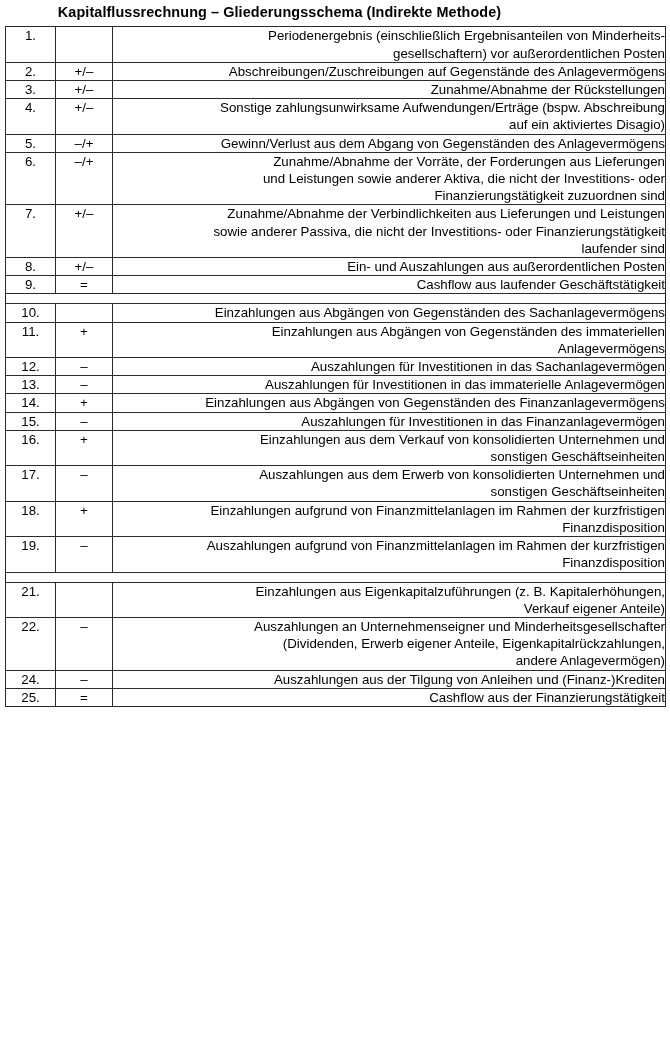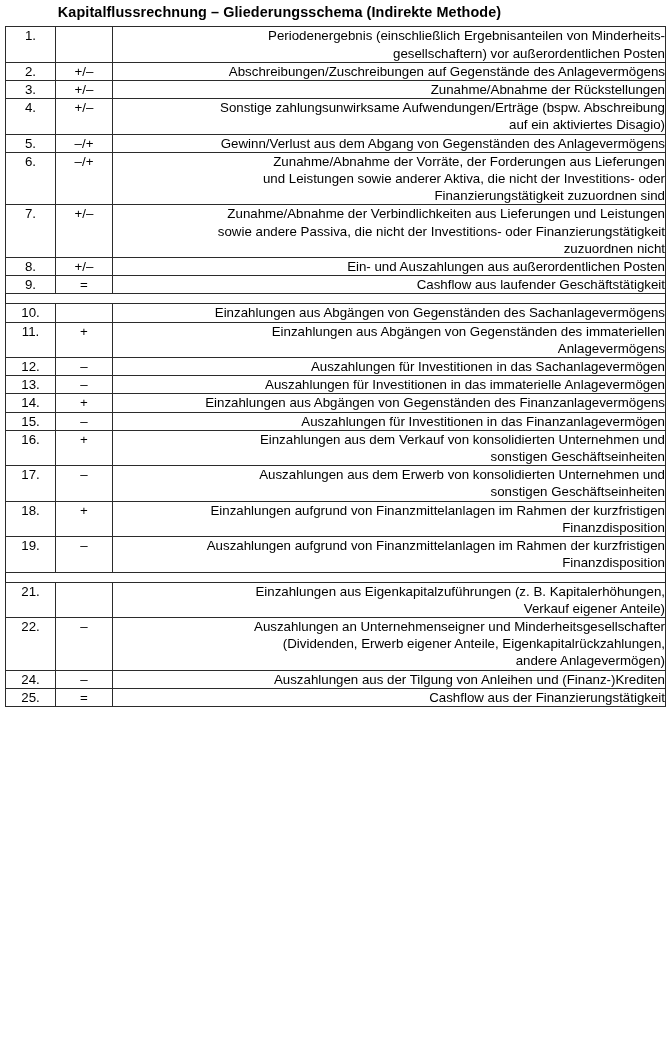--- a/index.html
+++ b/index.html
@@ -152,22 +152,22 @@
               <span class="text-line">Zunahme/Abnahme der Vorräte, der Forderungen aus Lieferungen</span>
               <span class="text-line">und Leistungen sowie anderer Aktiva, die nicht der Investitions- oder</span>
               <span class="text-line">Finanzierungstätigkeit zuzuordnen sind</span>
             </td>
           </tr>
           <tr class="">
             <td class="num">7.</td>
             <td class="sign">+/–</td>
             <td class="text">
               <span class="text-line">Zunahme/Abnahme der Verbindlichkeiten aus Lieferungen und Leistungen</span>
-              <span class="text-line">sowie andere Passiva, die nicht der Investitions- oder Finanzierungstätigkeit</span>
-              <span class="text-line">zuzuordnen nicht</span>
+              <span class="text-line">sowie anderer Passiva, die nicht der Investitions- oder Finanzierungstätigkeit</span>
+              <span class="text-line">laufender sind</span>
             </td>
           </tr>
           <tr class="">
             <td class="num">8.</td>
             <td class="sign">+/–</td>
             <td class="text">
               <span class="text-line">Ein- und Auszahlungen aus außerordentlichen Posten</span>
             </td>
           </tr>
           <tr class="total">

